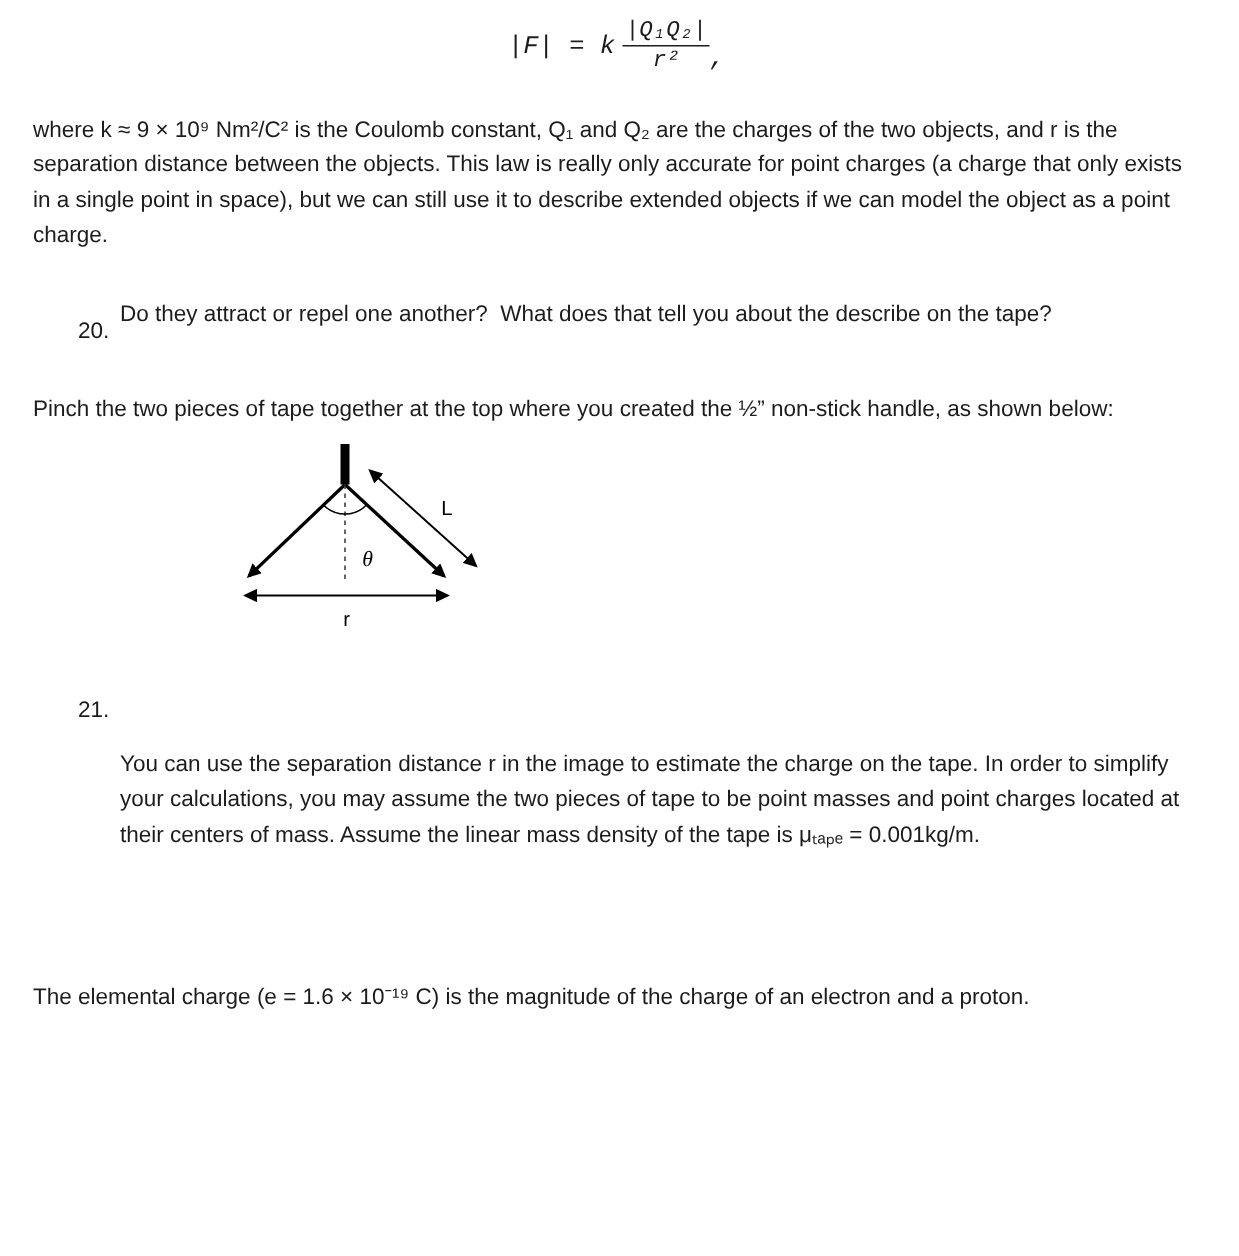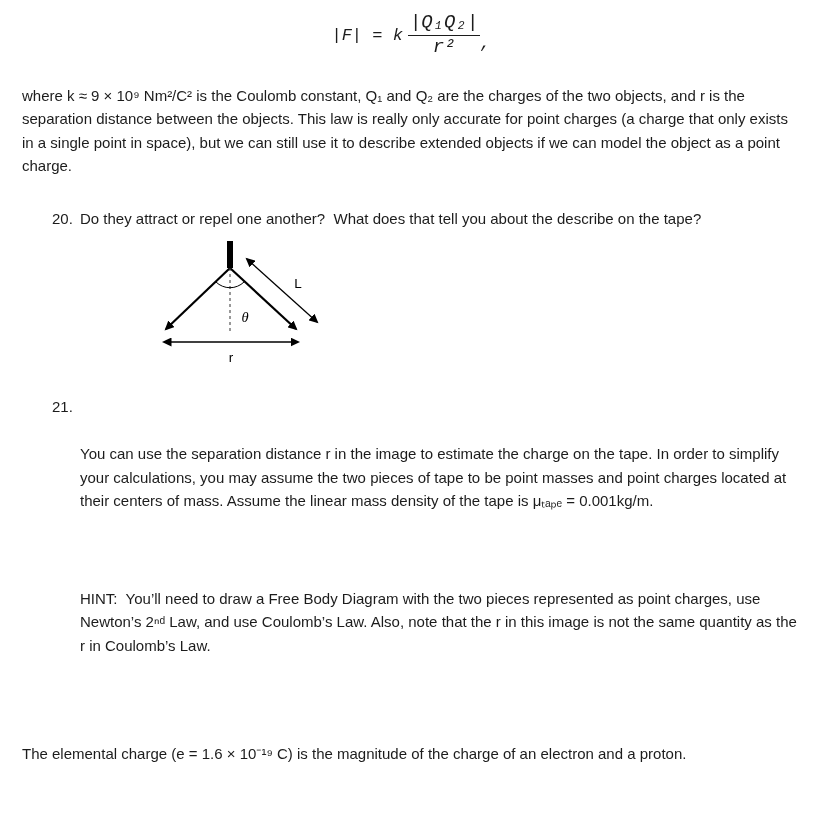--- a/index.html
+++ b/index.html
@@ -13,31 +13,31 @@
 
   .formula-line {
     text-align:center;
     font-family:Liberation Mono, monospace;
     font-style:italic;
     font-size:17px;
     margin-top:2px;
   }
   .frac {
     display:inline-flex; flex-direction:column; align-items:center;
-    vertical-align:middle; font-size:19px; line-height:1.15; margin-left:5px;
+    vertical-align:middle; font-size:15px; line-height:1.15; margin-left:5px;
   }
   .frac .num { border-bottom:1px solid #1c1c1c; padding:0 2px 1px 2px; }
   .frac .den { padding-top:1px;text-align:center; }
   .comma { position:relative; top:8px; }
 
   p.body-text { line-height:23.5px; white-space:pre-wrap; }
   .mt-lg { margin-top:29px; }
 
   .question { display:flex; margin-left:30px; line-height:23.5px; }
-  .q-num { flex:none; width:28px; }
+  .q-num { flex:none; width:28px;margin-top:11px; }
   .q-text { flex:1 1 auto; white-space:pre-wrap; }
   .hint { margin-top:27px; white-space:pre-wrap; }
 
   .diagram-wrap { margin:8px 0 0 128px; }
   svg text { font-family:"Liberation Sans", sans-serif; font-size:13.5px; fill:#000; }
   svg text.italic { font-family:"Liberation Serif", serif; font-style:italic; font-size:14.5px; }
 </style>
 </head>
 <body>
 
@@ -51,20 +51,21 @@
   </div>
 
   <p class="body-text" style="margin-top:25px">where k ≈ 9 × 10⁹ Nm²/C² is the Coulomb constant, Q₁ and Q₂ are the charges of the two objects, and r is the separation distance between the objects. This law is really only accurate for point charges (a charge that only exists in a single point in space), but we can still use it to describe extended objects if we can model the object as a point charge.</p>
 
 
   <div class="question mt-lg">
     <span class="q-num">20.</span>
     <div class="q-text">Do they attract or repel one another?  What does that tell you about the describe on the tape?</div>
   </div>
 
+  <p class="body-text mt-lg">Pinch the two pieces of tape together at the top where you created the ½” non-stick handle, as shown below:</p>
 
   <div class="diagram-wrap">
     <svg width="215" height="134" viewBox="0 0 215 134">
       <defs>
         <marker id="arrow" markerUnits="userSpaceOnUse" markerWidth="10" markerHeight="9" refX="7.5" refY="4.5" orient="auto-start-reverse">
           <path d="M0,0 L9.5,4.5 L0,9 z" fill="#000"></path>
         </marker>
       </defs>
       <line x1="80" y1="3" x2="80" y2="30" stroke="#000" stroke-width="6"></line>
       <line x1="80" y1="30" x2="16" y2="91" stroke="#000" stroke-width="2.2" marker-end="url(#arrow)"></line>
@@ -76,19 +77,18 @@
       <text x="148" y="50" text-anchor="middle">L</text>
       <text class="italic" x="95" y="84" text-anchor="middle">θ</text>
       <text x="81" y="124" text-anchor="middle">r</text>
     </svg>
   </div>
 
   <div class="question" style="margin-top:20px">
     <span class="q-num">21.</span>
     <div class="q-text">
       <div>You can use the separation distance r in the image to estimate the charge on the tape. In order to simplify your calculations, you may assume the two pieces of tape to be point masses and point charges located at their centers of mass. Assume the linear mass density of the tape is μₜₐₚₑ = 0.001kg/m.</div>
-      <div class="hint">HINT:  You’ll need to draw a Free Body Diagram with the two pieces represented as point charges, use Newton’s 2ⁿᵈ Law, and use Coulomb’s Law. Also, note that the r in this image is not the same quantity as the r in Coulomb’s Law.</div>
     </div>
   </div>
 
   <p class="body-text" style="margin-top:38px">The elemental charge (e = 1.6 × 10⁻¹⁹ C) is the magnitude of the charge of an electron and a proton.</p>
 
 </div>
 
 </body></html>

